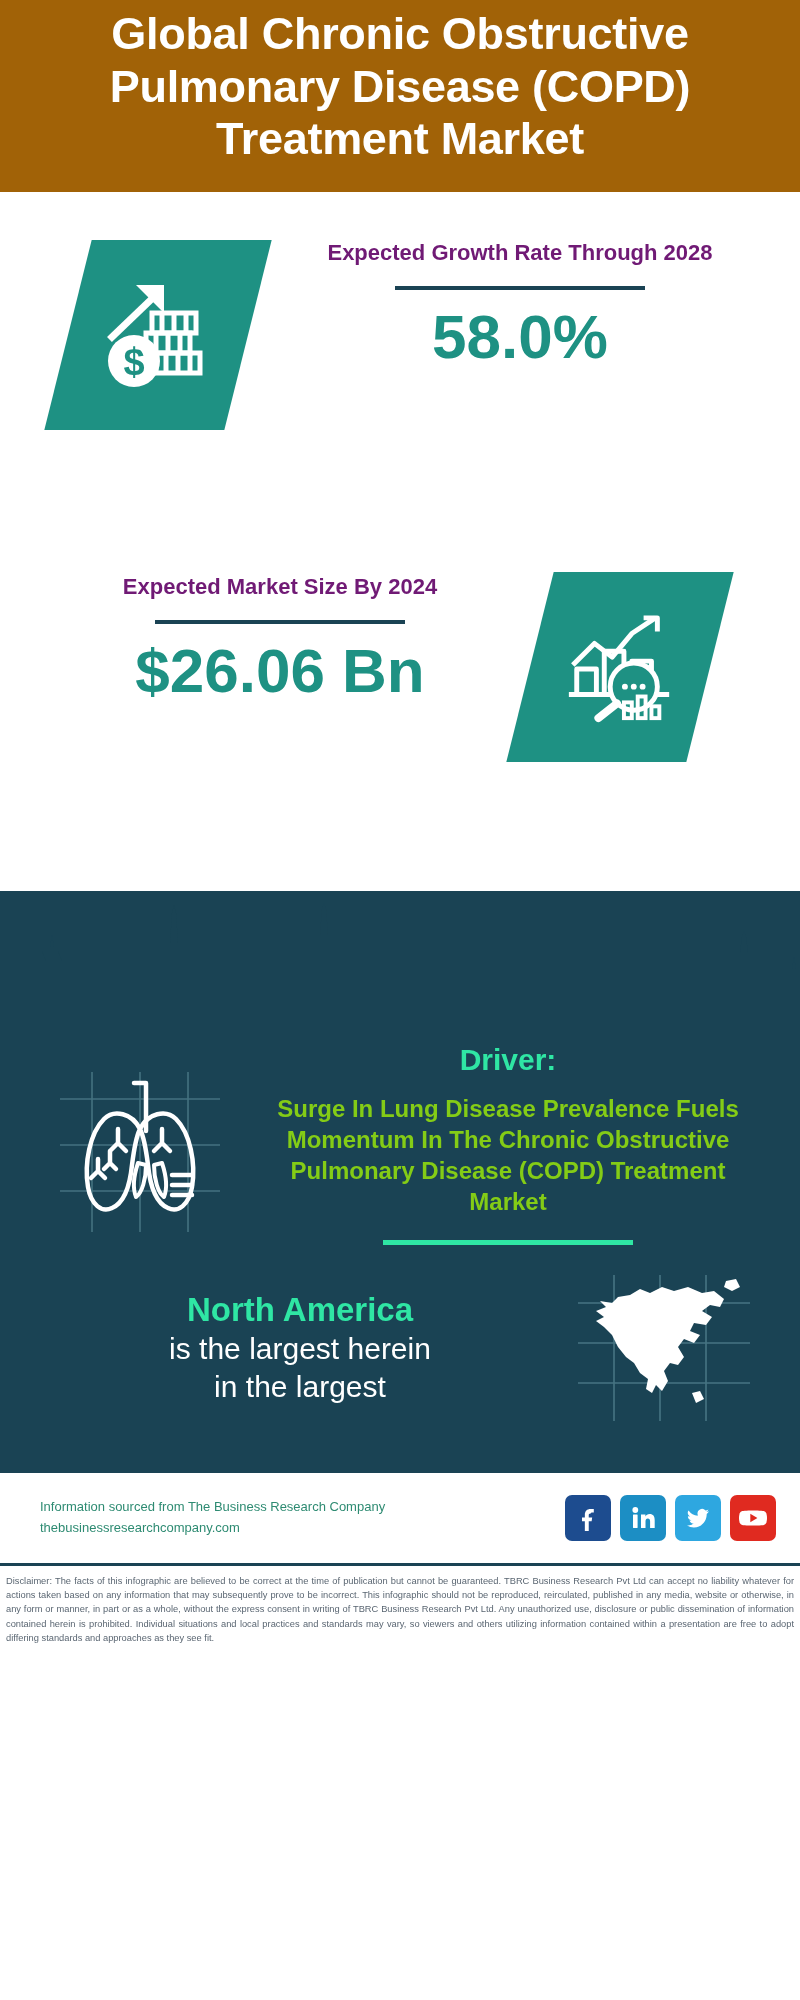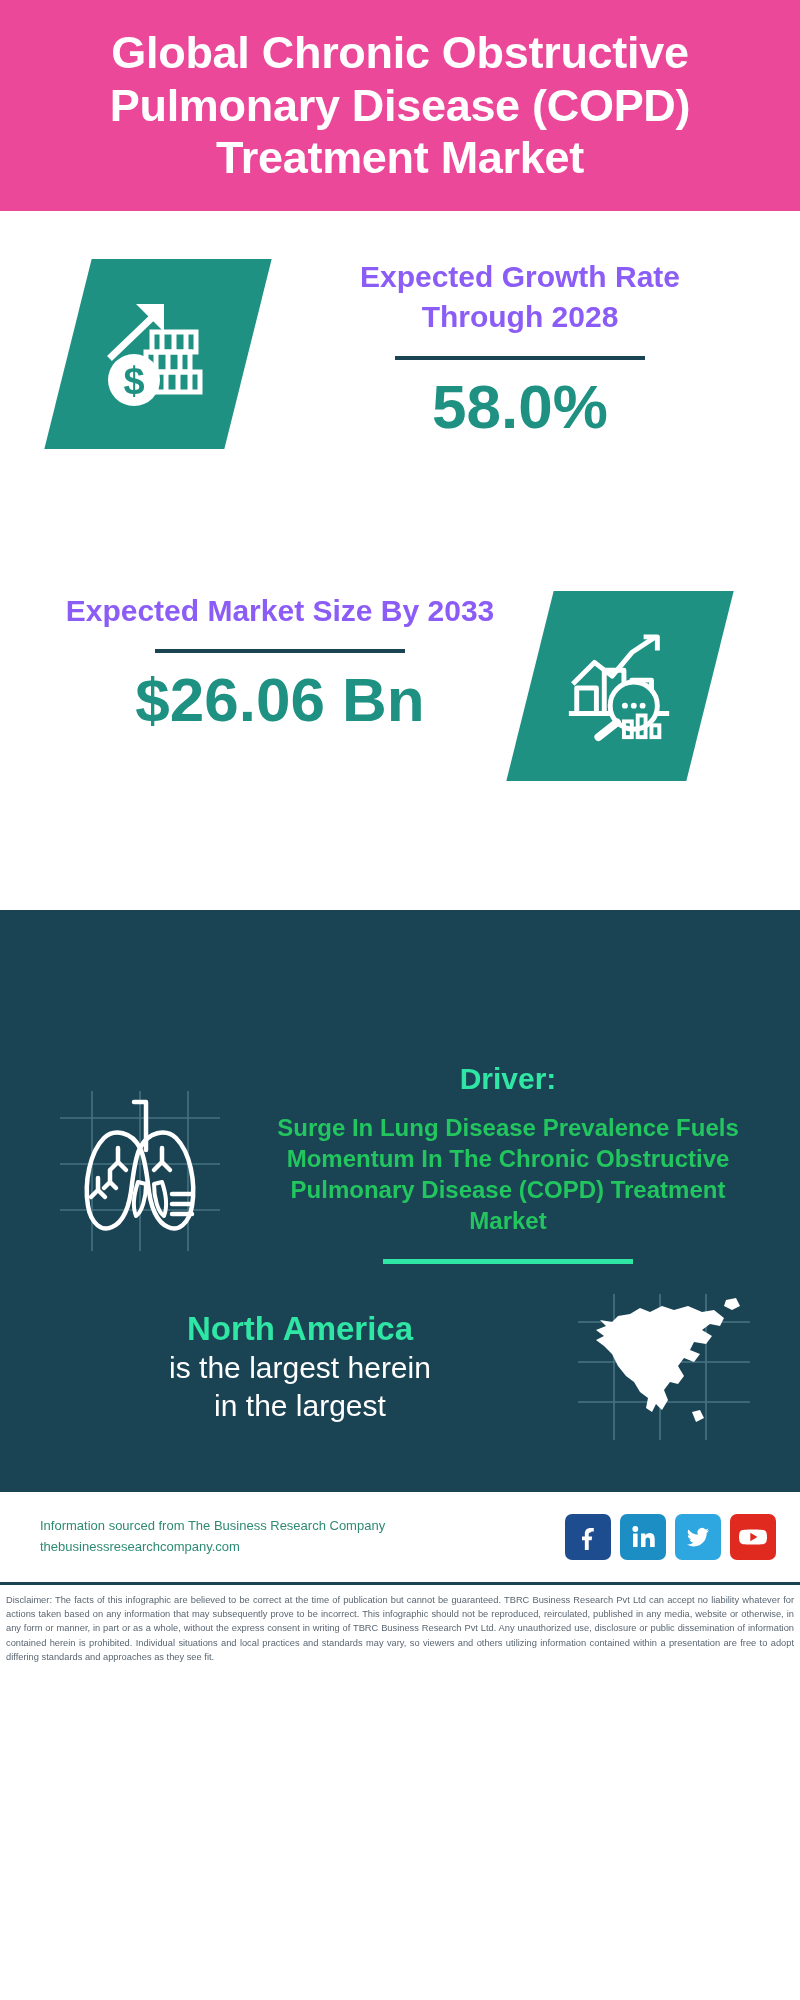--- a/index.html
+++ b/index.html
@@ -12,22 +12,22 @@
   .page {
     position: relative;
     width: 800px;
     height: 2000px;
     background: #ffffff;
     overflow: hidden;
   }
 
   
   .header {
-    background: #ec4899;
-    padding: 27px 34px 26px 34px;
+    background: #a16207;
+    padding: 8px 34px 26px 34px;
     text-align: center;
   }
   .header-title {
     color: #ffffff;
     font-size: 45px;
     font-weight: bold;
     line-height: 1.17;
     letter-spacing: -0.3px;
   }
 
@@ -50,22 +50,22 @@
   .para > svg { transform: skewX(14deg); }
 
   .para-growth { left: 68px; top: 48px; width: 180px; height: 190px; }
   .para-size   { left: 530px; top: 380px; width: 180px; height: 190px; }
 
   .stat-block { position: absolute; text-align: center; }
   .stat-growth { left: 300px; top: 46px; width: 440px; }
   .stat-size   { left: 60px; top: 380px; width: 440px; }
 
   .stat-label {
-    color: #8b5cf6;
-    font-size: 30px;
+    color: #701a75;
+    font-size: 22px;
     font-weight: bold;
     line-height: 1.35;
   }
   .stat-rule {
     width: 250px;
     height: 4px;
     background: #1A4354;
     margin: 18px auto 14px auto;
   }
   .stat-value {
@@ -108,21 +108,21 @@
     text-align: center;
     padding-right: 10px;
   }
   .driver-heading {
     color: #2FE6A4;
     font-size: 30px;
     font-weight: bold;
     margin-bottom: 16px;
   }
   .driver-body {
-    color: #22c55e;
+    color: #84cc16;
     font-size: 24px;
     font-weight: bold;
     line-height: 1.3;
   }
   .driver-rule {
     width: 250px;
     height: 5px;
     background: #2FE6A4;
     margin: 22px auto 0 auto;
   }
@@ -233,21 +233,21 @@
       </svg>
     </div>
 
     <div class="stat-block stat-growth">
       <div class="stat-label">Expected Growth Rate Through 2028</div>
       <div class="stat-rule"></div>
       <div class="stat-value">58.0%</div>
     </div>
 
     <div class="stat-block stat-size">
-      <div class="stat-label">Expected Market Size By 2033</div>
+      <div class="stat-label">Expected Market Size By 2024</div>
       <div class="stat-rule"></div>
       <div class="stat-value">$26.06 Bn</div>
     </div>
 
     <div class="para para-size">
       <svg width="118" height="118" viewBox="0 0 120 120">
         <g fill="none" stroke="#ffffff" stroke-width="5" stroke-linejoin="round">
           <polyline points="12,58 34,36 52,50 72,26 96,10"></polyline>
           <polyline points="84,10 98,10 98,24"></polyline>
           <rect x="16" y="62" width="20" height="26"></rect>

